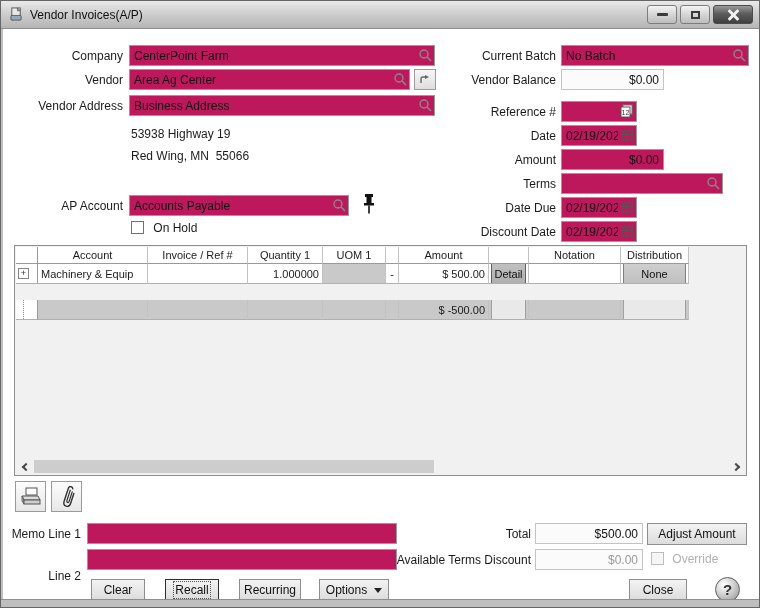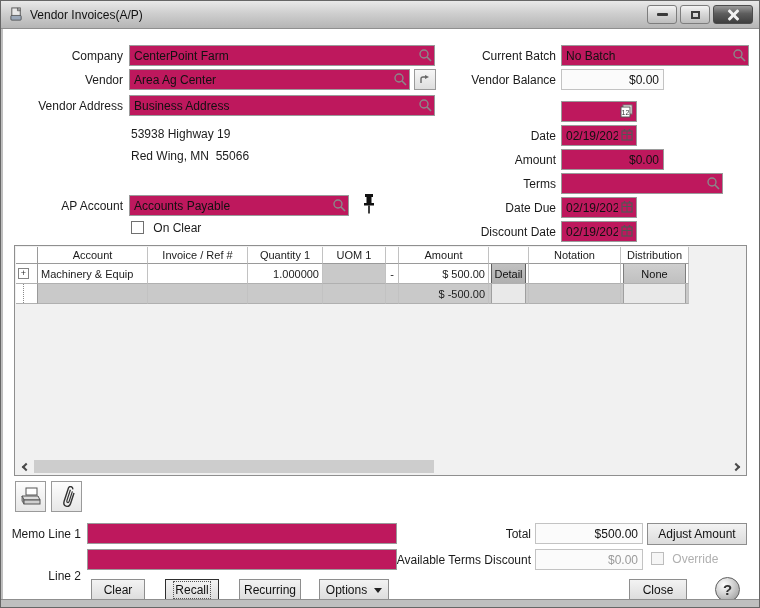--- a/index.html
+++ b/index.html
@@ -172,37 +172,38 @@
     </div>
     <svg class="abs" style="left:358px; top:164px;" width="16" height="22" viewBox="0 0 16 22">
       <rect x="4" y="1" width="8" height="3" fill="#111"></rect>
       <rect x="5.5" y="4" width="5" height="6" fill="#111"></rect>
       <rect x="3" y="10" width="10" height="2.5" fill="#111"></rect>
       <rect x="7.2" y="12.5" width="1.6" height="8" fill="#111"></rect>
     </svg>
 
     <span class="abs" style="left:128px; top:192px;">
       <span class="checkbox"></span>
-      <span style="margin-left:6px;">On Clear</span>
+      <span style="margin-left:6px;">On Hold</span>
     </span>
 
     <div class="lbl" style="left:380px; top:20px; width:173px;">Current Batch</div>
     <div class="field has-mag" style="left:558px; top:16px; width:188px;">
       <input value="No Batch" style="">
       <svg class="mag" viewBox="0 0 14 14">
           <circle cx="6" cy="6" r="4" fill="none" stroke="#8a8a8a" stroke-width="1.4"></circle>
           <line x1="9" y1="9" x2="13" y2="13" stroke="#8a8a8a" stroke-width="1.6"></line>
         </svg>
     </div>
 
     <div class="lbl" style="left:380px; top:44px; width:173px;">Vendor Balance</div>
     <div class="field ro right" style="left:558px; top:40px; width:103px;">
       <input readonly="" value="$0.00" style="">
     </div>
 
+    <div class="lbl" style="left:380px; top:76px; width:173px;">Reference #</div>
     <div class="field" style="left:558px; top:72px; width:76px;">
       <input style="padding-right: 18px;" value="">
       <svg class="seq-icon" viewBox="0 0 15 14">
         <rect x="4" y="1" width="9" height="9" fill="#fff" stroke="#777" stroke-width="1"></rect>
         <rect x="2" y="3" width="9" height="10" fill="#fff" stroke="#555" stroke-width="1"></rect>
         <text x="6.5" y="11" font-size="7" text-anchor="middle" fill="#333" font-family="Liberation Sans, sans-serif">12</text>
       </svg>
     </div>
 
     <div class="lbl" style="left:380px; top:100px; width:173px;">Date</div>
@@ -282,21 +283,21 @@
         <div class="gcell r">$ 500.00</div>
         <div class="gcell" style="padding:0 2px;">
           <button class="cell-btn">Detail</button>
         </div>
         <div class="gcell"></div>
         <div class="gcell" style="padding:0 2px;">
           <button class="cell-btn none-btn">None</button>
         </div>
       </div>
 
-      <div class="grid grow" style="top:38px;text-align:center;">
+      <div class="grid grow" style="top:54px;text-align:center;">
         <div class="gcell sel">
             <div class="tree-dots"></div>
           </div>
         <div class="gcell gray"></div>
         <div class="gcell gray"></div>
         <div class="gcell gray r"></div>
         <div class="gcell gray"></div>
         <div class="gcell gray"></div>
         <div class="gcell gray r">$ -500.00</div>
         <div class="gcell gray" style="padding:0 2px;">

